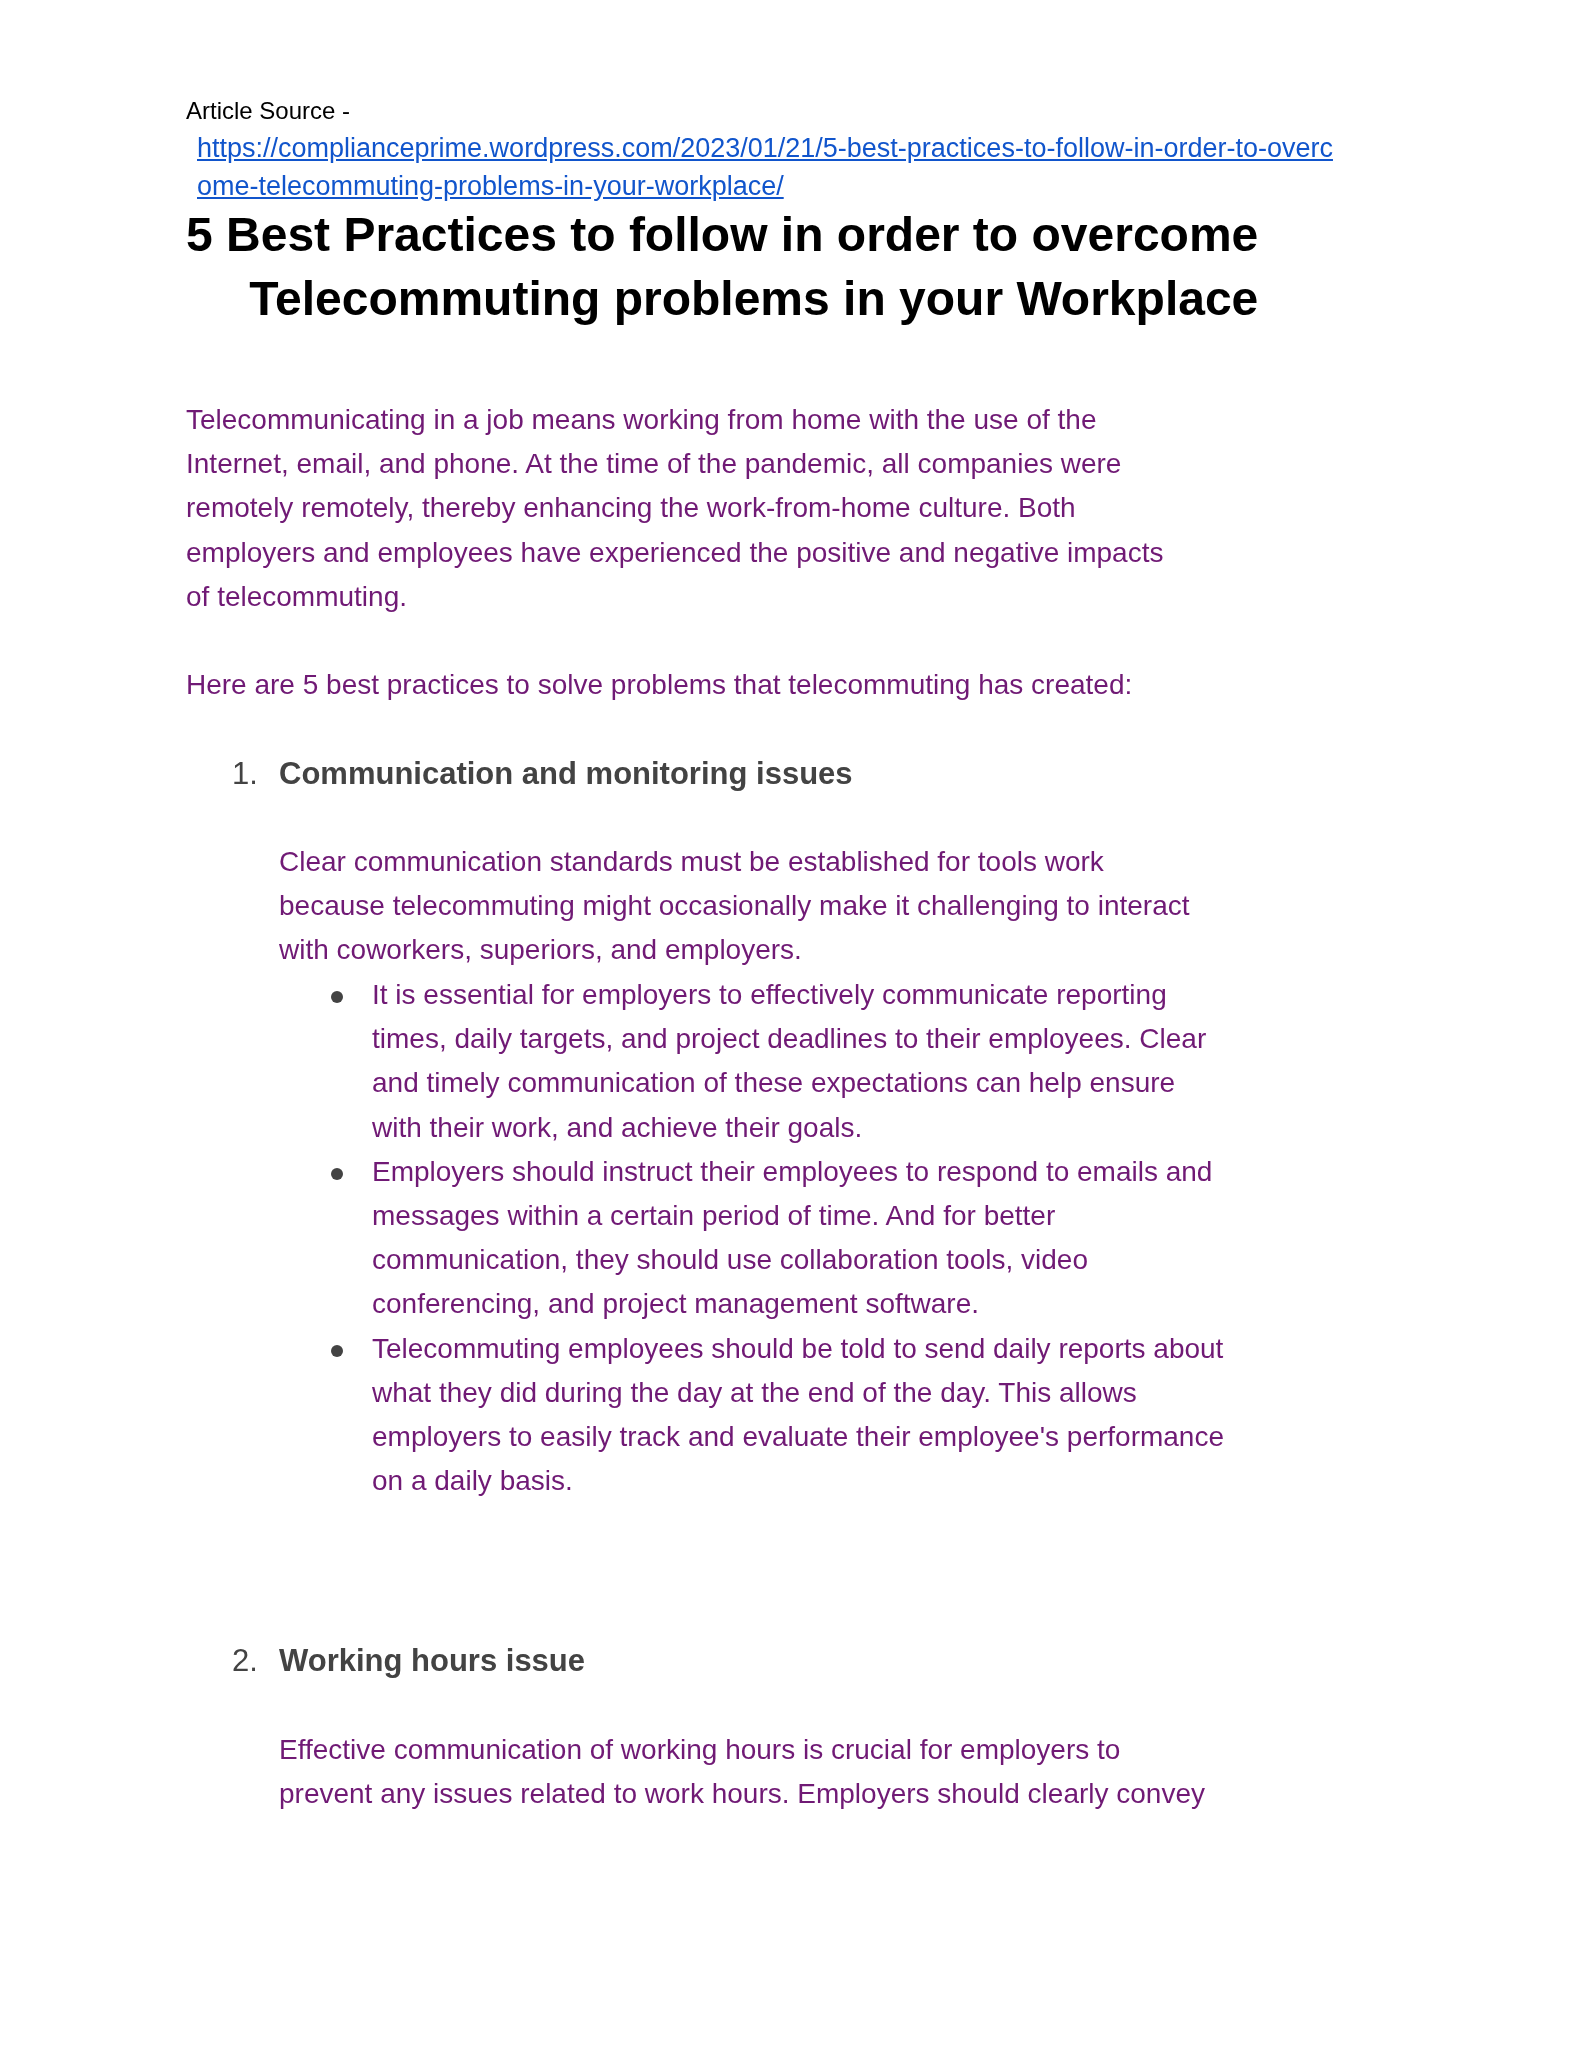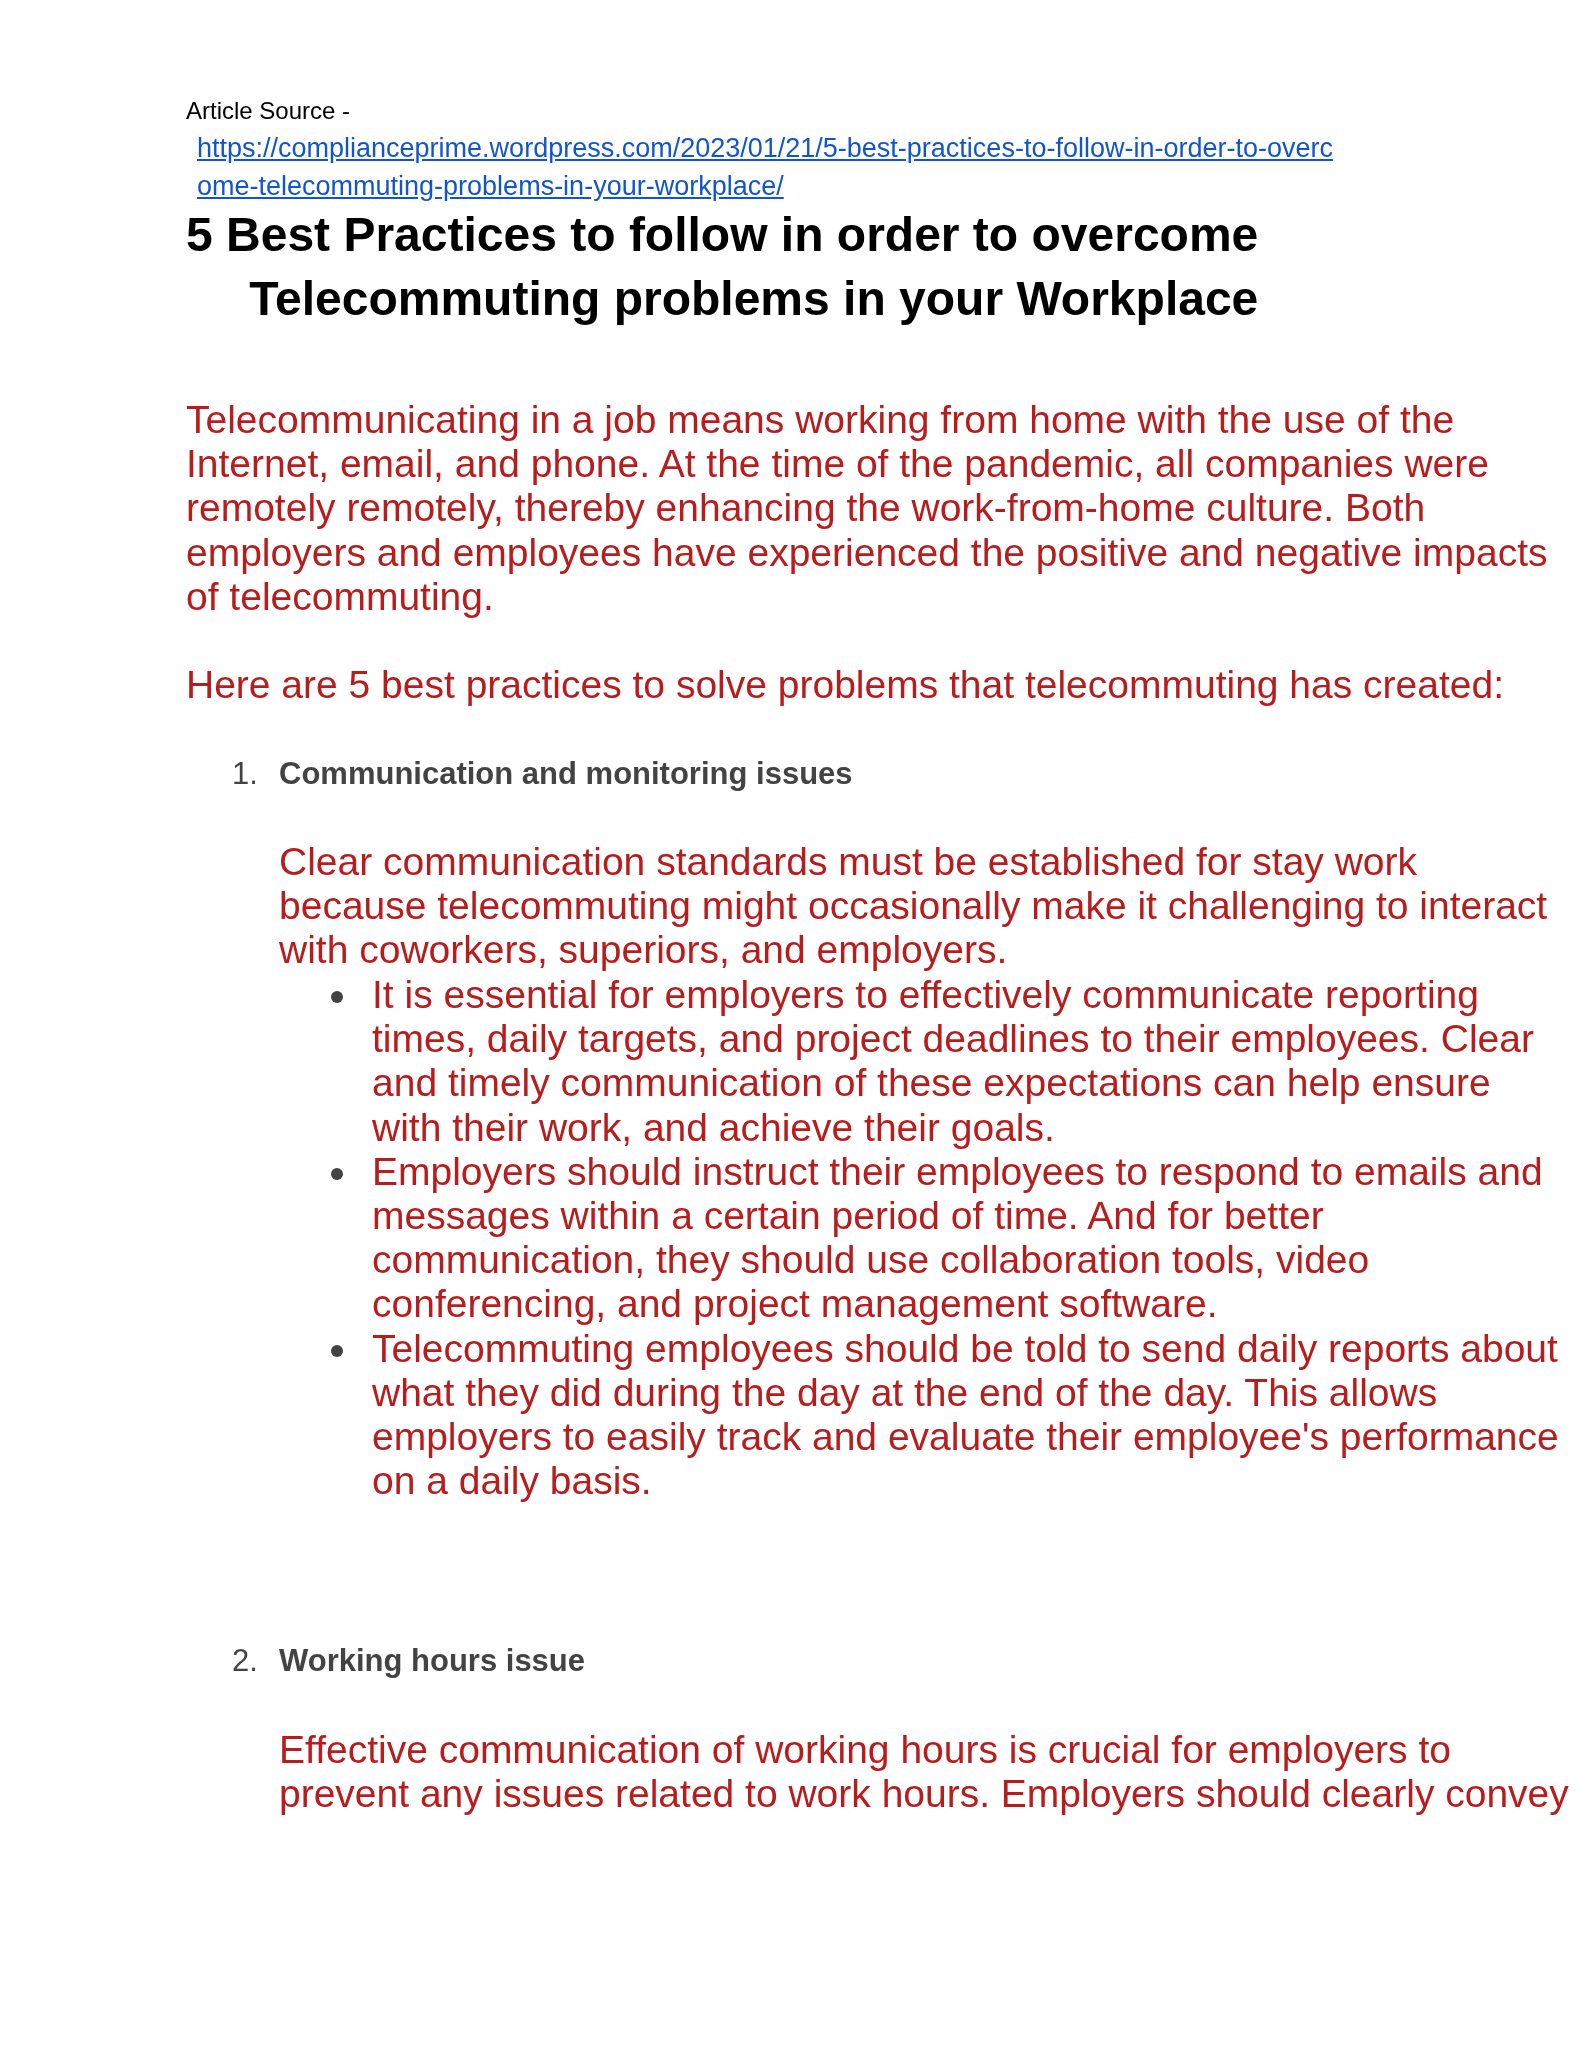--- a/index.html
+++ b/index.html
@@ -47,22 +47,22 @@
       top: 203px;
       left: 0;
       margin: 0;
       font-size: 48px;
       line-height: 64px;
       font-weight: bold;
       color: #000000;
     }
     .title span { display: block; white-space: nowrap; text-align: right; }
     .body-text {
-      color: #b91c1c;
-      font-size: 39px;
+      color: #701a75;
+      font-size: 28px;
       line-height: 44.2px;
     }
     .body-text span.line { display: block; white-space: nowrap; }
     .para-intro {
       position: absolute;
       top: 398px;
       left: 0;
     }
     .para-lead {
       position: absolute;
@@ -145,21 +145,21 @@
   <div class="body-text para-lead">
     <span class="line">Here are 5 best practices to solve problems that telecommuting has created:</span>
   </div>
 
   <div class="list-heading item-1-heading">
     <span class="num">1.</span>
     <span class="label">Communication and monitoring issues</span>
   </div>
 
   <div class="body-text item-para item-1-para">
-    <span class="line">Clear communication standards must be established for stay work</span>
+    <span class="line">Clear communication standards must be established for tools work</span>
     <span class="line">because telecommuting might occasionally make it challenging to interact</span>
     <span class="line">with coworkers, superiors, and employers.</span>
   </div>
 
   <ul class="body-text bullets">
     <li class="bullet">
       <span class="dot"></span>
       <span class="line">It is essential for employers to effectively communicate reporting</span>
       <span class="line">times, daily targets, and project deadlines to their employees. Clear</span>
       <span class="line">and timely communication of these expectations can help ensure</span>

